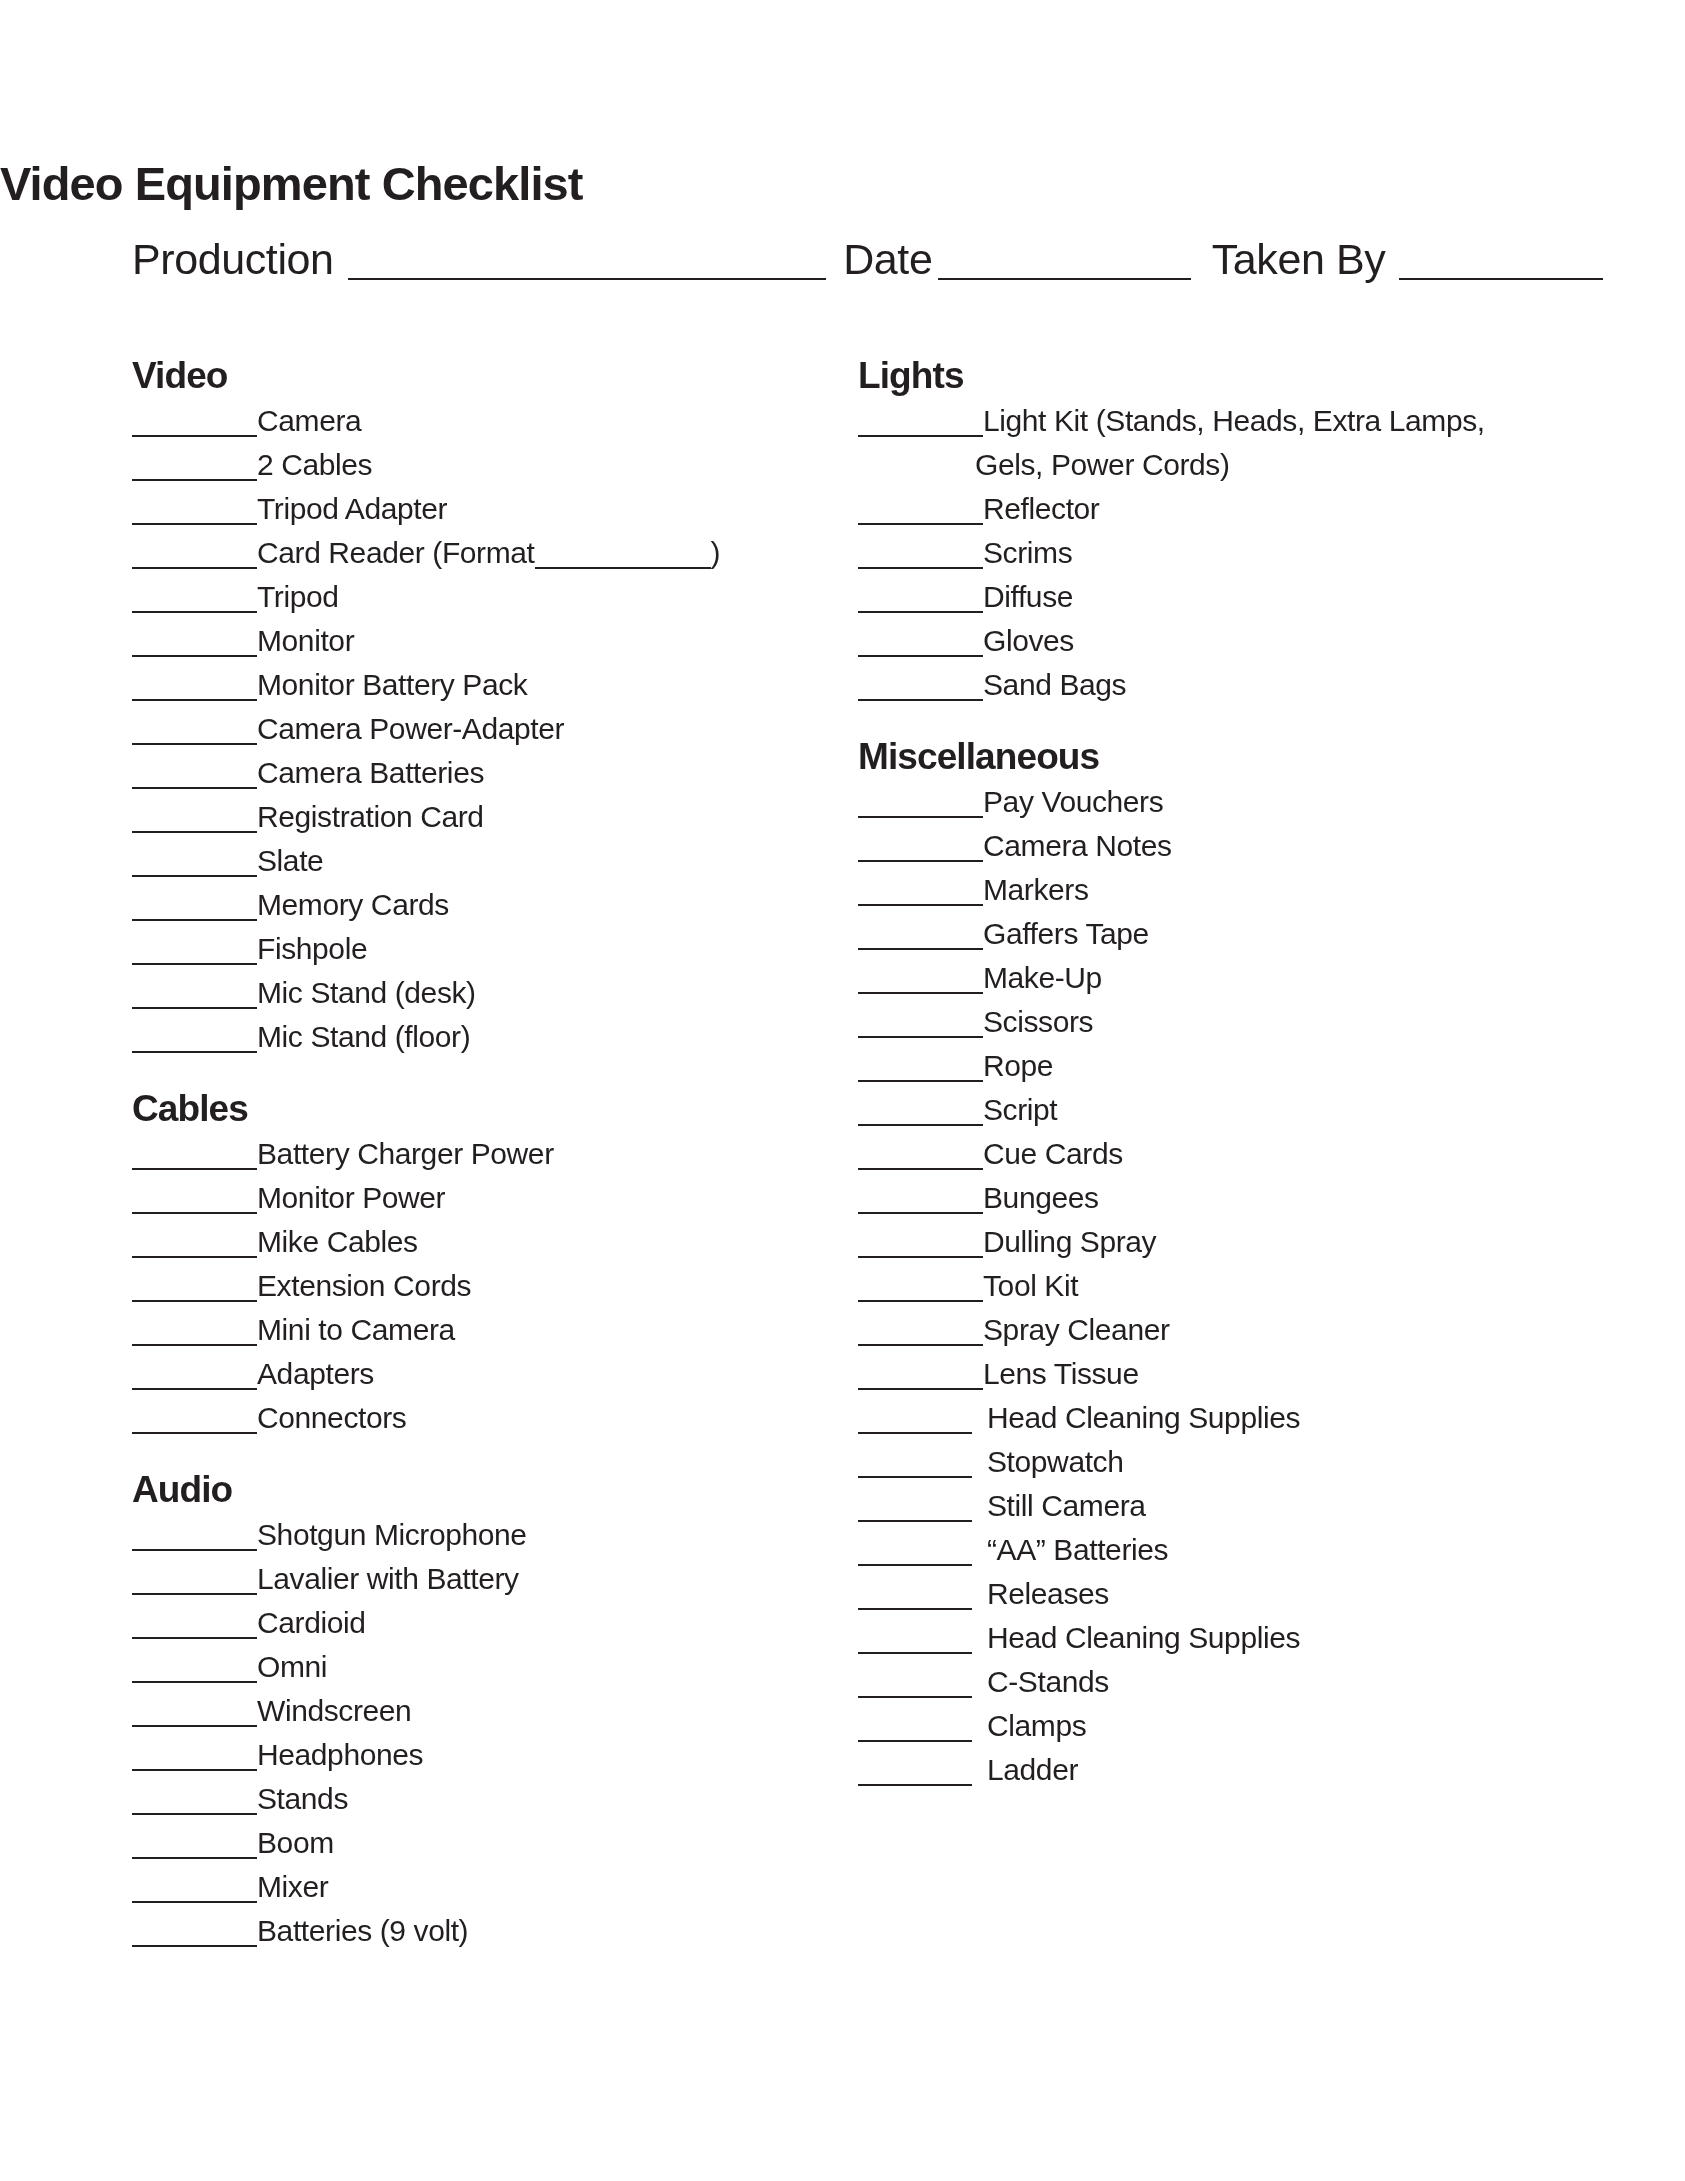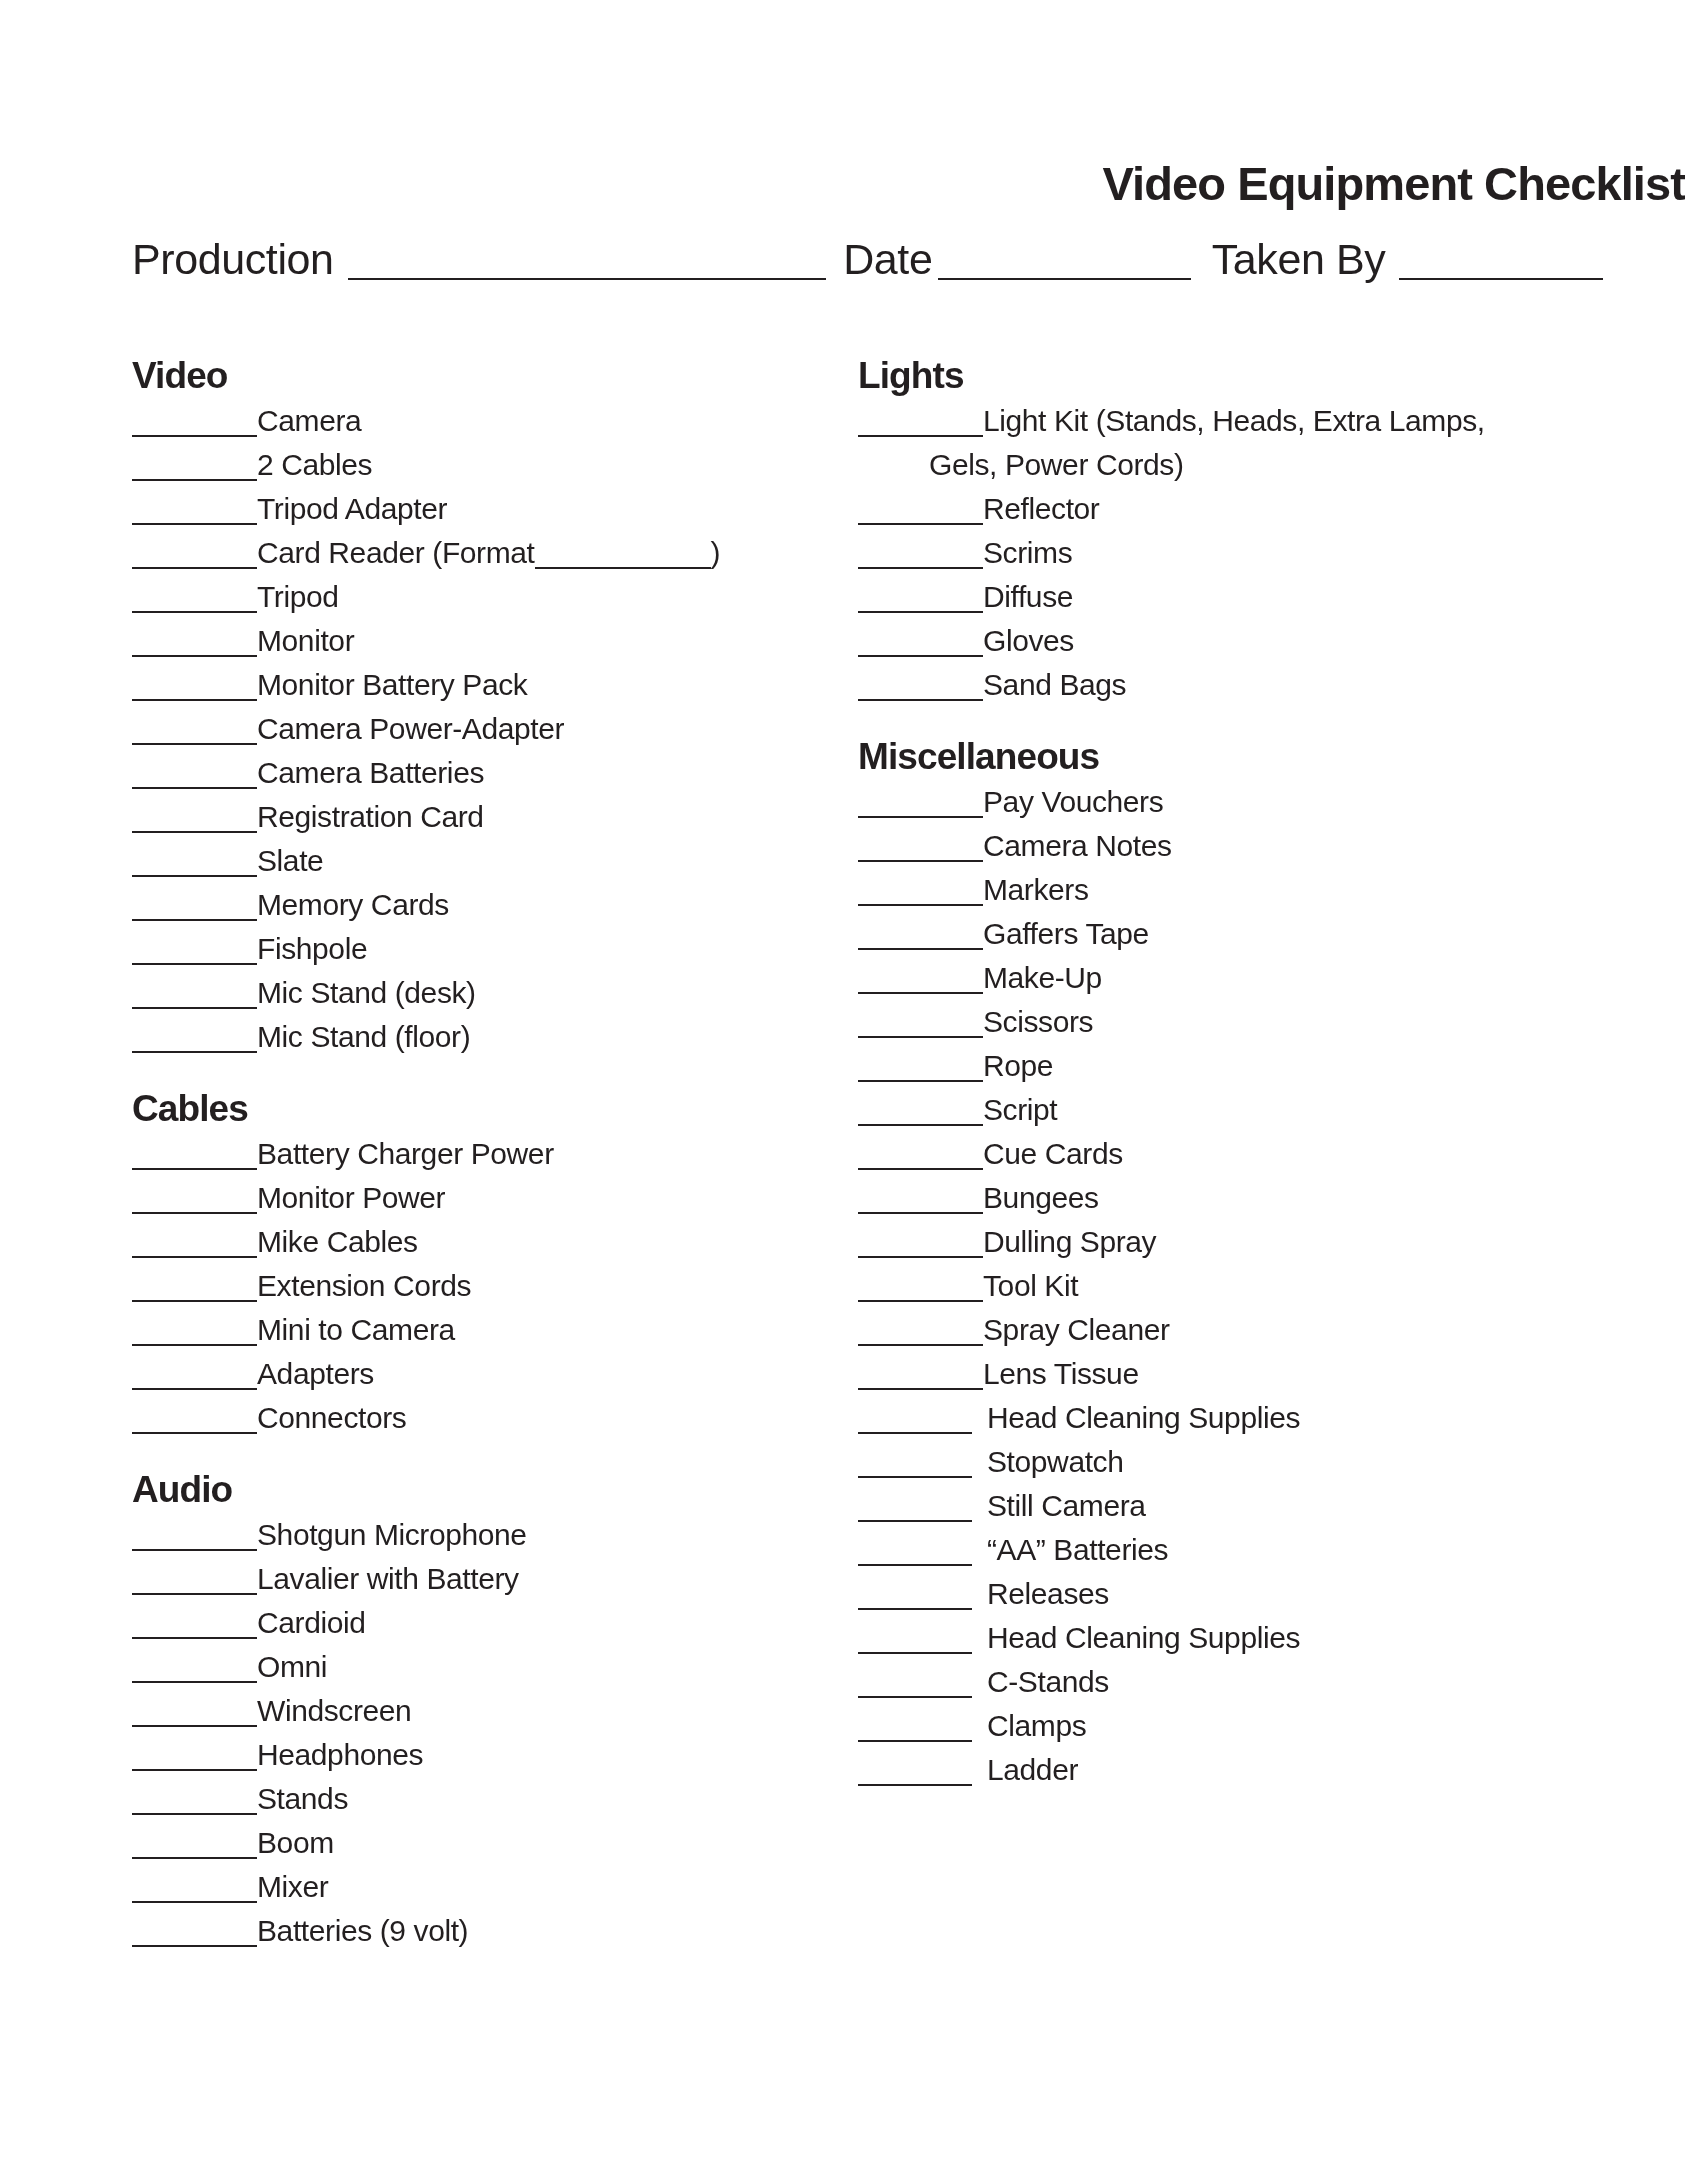--- a/index.html
+++ b/index.html
@@ -9,21 +9,21 @@
     margin:0 auto;
     background:#ffffff;
     color:#231f20;
     font-family:"Liberation Sans","DejaVu Sans",sans-serif;
     box-sizing:border-box;
     padding-top:158px;
     overflow:hidden;
   }
   h1.title {
     margin:0;
-    text-align:right;
+    text-align:left;
     font-size:47px;
     font-weight:bold;
     line-height:51px;
     letter-spacing:-0.9px;
   }
   .form-row {
     margin:30px 0 0 132px;
     font-size:43px;
     line-height:40px;
     letter-spacing:-0.4px;
@@ -60,21 +60,21 @@
 
   .item, .cont {
     font-size:30px;
     line-height:44px;
     letter-spacing:-0.4px;
     white-space:nowrap;
   }
   .item .blank.line  { width:125px; }
   .item .blank.gap   { width:114px; margin-right:15px; }
   .item .blank.inline{ width:176px; }
-  .cont { margin-left:71px; }
+  .cont { margin-left:117px; }
 </style>
 </head>
 <body>
 
 <div class="page">
 
   <h1 class="title">Video Equipment Checklist</h1>
 
   <div class="form-row">
     <span>Production</span><span class="blank b-prod"></span><span class="lbl-date">Date</span><span class="blank b-date"></span><span class="lbl-taken">Taken By</span><span class="blank b-taken"></span>

